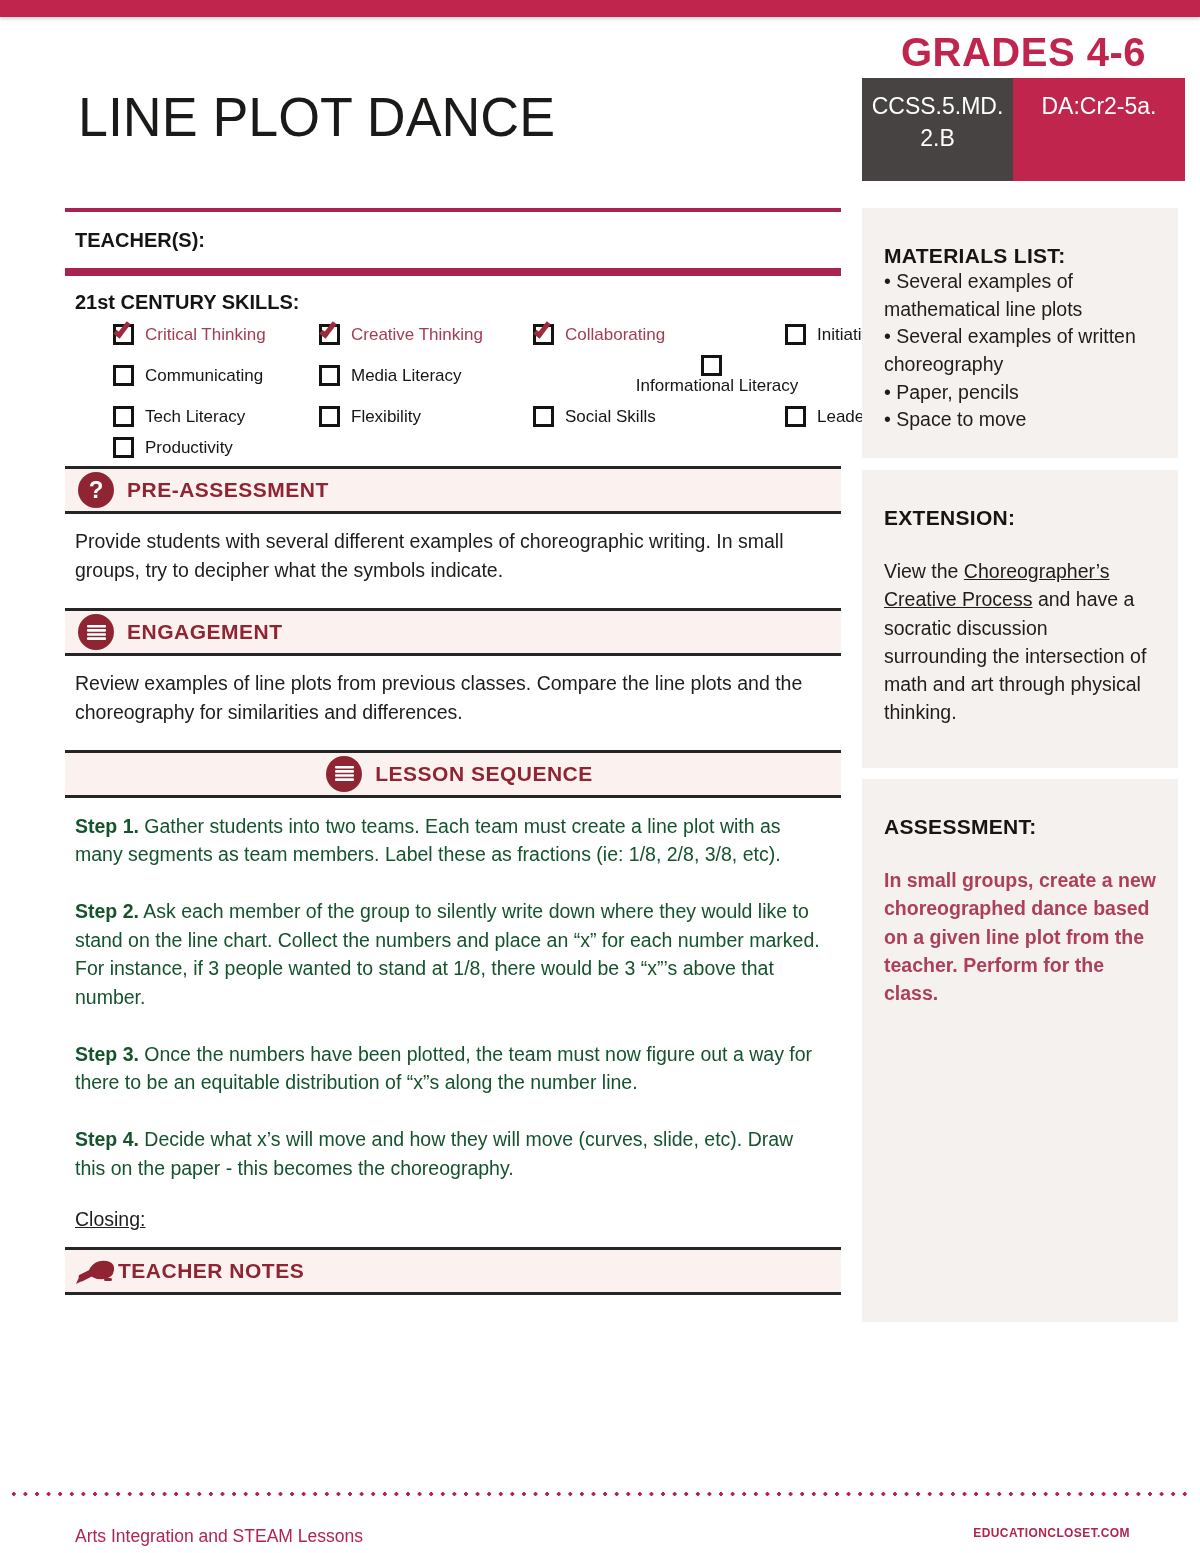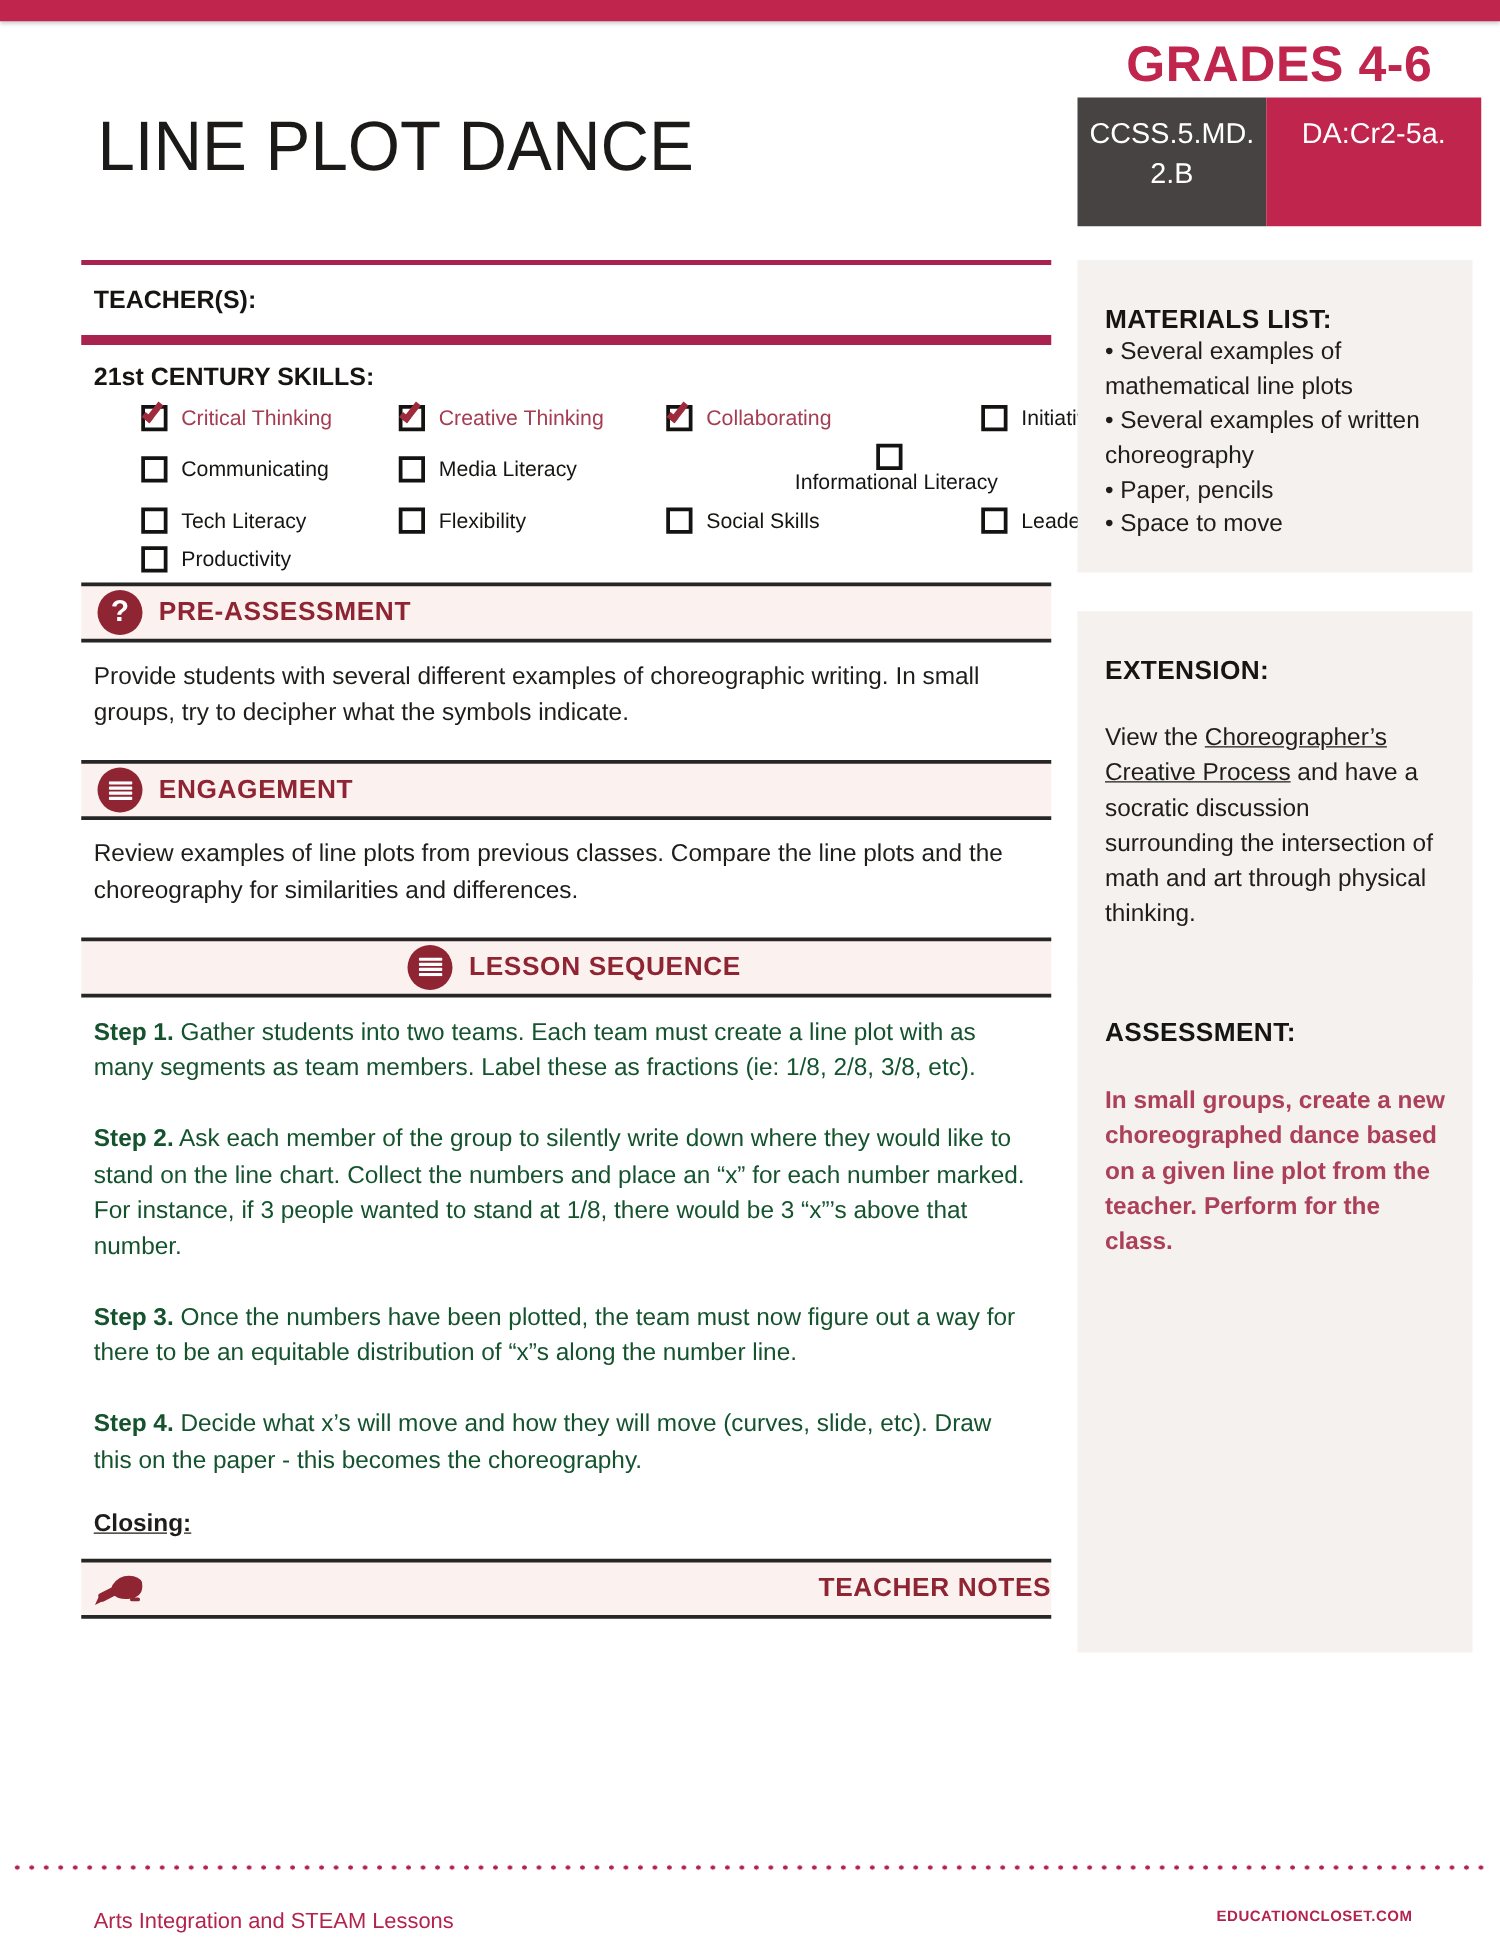--- a/index.html
+++ b/index.html
@@ -37,30 +37,30 @@
   .band .circle { width:36px; height:36px; border-radius:50%; background:#8f2433; color:#fff; display:flex; align-items:center; justify-content:center; flex:0 0 auto; }
   .band .circle .qmark { font-size:24px; font-weight:800; line-height:1; }
   .band .title { margin-left:13px; font-size:21px; font-weight:700; color:#8f2433; letter-spacing:.5px; }
   .band.notes { padding-left:9px; }
   .band.notes .title { margin-left:4px; }
 
   .body-text { font-size:19.5px; line-height:1.47; color:#1e1d1b; margin:13px 0 0 10px; width:750px; }
   .step-p { font-size:19.5px; line-height:1.47; color:#14532d; margin:0 0 0 10px; width:752px; }
   .step-p b { font-weight:700; }
   .gap28 { height:28px; } .gap26 { height:26px; }
-  .closing-label { font-size:19.5px; font-weight:700; text-decoration:underline; margin-left:10px; }
-
-  .mt24 { margin-top:24px; } .mt23 { margin-top:23px;justify-content:center; } .mt14 { margin-top:14px; } .mt16 { margin-top:16px;justify-content:space-between; } .mt6 { margin-top:6px; }
+  .closing-label { font-size:19.5px; font-weight:400; text-decoration:underline; margin-left:10px; }
+
+  .mt24 { margin-top:24px; } .mt23 { margin-top:23px;justify-content:center; } .mt14 { margin-top:14px; } .mt16 { margin-top:16px; } .mt6 { margin-top:6px; }
 
   
   .panel { position:absolute; left:862px; width:316px; background:#f4f1ee; padding:36px 22px; color:#1e1d1b; }
   .panel h3 { font-size:21px; font-weight:700; color:#161513; letter-spacing:.3px; }
   .panel .ptext { font-size:19.5px; line-height:1.45; }
   .p-materials { top:208px; height:250px; }
-  .p-extension { top:489px; height:298px; }
+  .p-extension { top:470px; height:298px; }
   .p-assessment { top:779px; height:543px; }
   .bullet { font-size:19.5px; line-height:1.42; }
   .bullet::before { content:"• "; }
   .ext-body { margin-top:27px; }
   .ext-link { text-decoration:underline; color:#1e1d1b; cursor:pointer; }
   .assess-body { margin-top:27px; font-weight:700; color:#ad4059; }
 
   
   .dotline { position:absolute; left:8px; right:8px; top:1491px; height:6px;
              background-image:radial-gradient(circle, #b2234e 1.7px, rgba(0,0,0,0) 2px);

